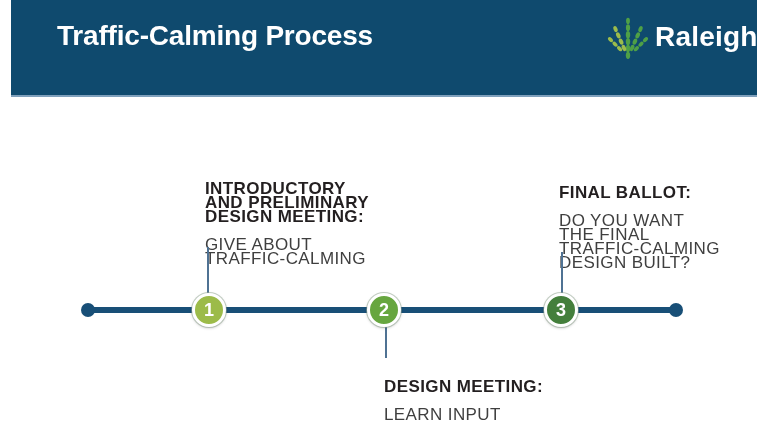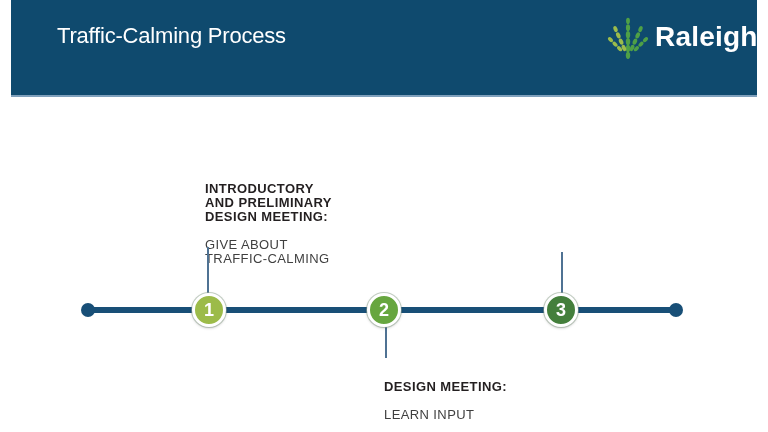--- a/index.html
+++ b/index.html
@@ -19,23 +19,23 @@
     top: 0;
     width: 746px;
     height: 95px;
     background: #0F4A6E;
     border-bottom: 2px solid #7FA0BC;
   }
   .title {
     position: absolute;
     left: 46px;
     top: 21px;
-    font-size: 22px;
+    font-size: 28px;
     line-height: 30px;
-    font-weight: normal;
+    font-weight: bold;
     letter-spacing: -0.2px;
     color: #ffffff;
   }
   .logo {
     position: absolute;
     left: 595px;
     top: 12px;
     display: flex;
     align-items: center;
     gap: 5px;
@@ -97,21 +97,21 @@
     box-shadow: 0 0 0 1px rgba(150, 170, 150, 0.55), 0 1px 3px rgba(0, 0, 0, 0.25);
     z-index: 3;
   }
   #circle1 { left: 192px; background: #9CBB49; }
   #circle2 { left: 367px; background: #67A63F; }
   #circle3 { left: 544px; background: #447F3C; }
 
   
   .step-label {
     position: absolute;
-    font-size: 13px;
+    font-size: 17px;
     line-height: 14px;
     letter-spacing: 0.4px;
     white-space: pre-line;
   }
   .step-label .bold { font-weight: bold; color: #231F20; }
   .step-label .reg  { color: #3F3F3F; }
   #label1 { left: 205px; top: 168px; }
   #label2 { left: 384px; top: 366px; }
   #label3 { left: 559px; top: 172px; }
 </style>
@@ -165,20 +165,27 @@
   </div>
 
   <div class="step-label" id="label1">
     <div class="bold">INTRODUCTORY
 AND PRELIMINARY
 DESIGN MEETING:</div>
     <div class="reg">GIVE ABOUT
 TRAFFIC-CALMING</div>
   </div>
 
+  <div class="step-label" id="label3">
+    <div class="bold">FINAL BALLOT:</div>
+    <div class="reg">DO YOU WANT
+THE FINAL
+TRAFFIC-CALMING
+DESIGN BUILT?</div>
+  </div>
 
   <div class="step-label" id="label2">
     <div class="bold">DESIGN MEETING:</div>
     <div class="reg">LEARN INPUT</div>
   </div>
 
   <div class="connector" id="conn1"></div>
   <div class="connector" id="conn2"></div>
   <div class="connector" id="conn3"></div>
 

